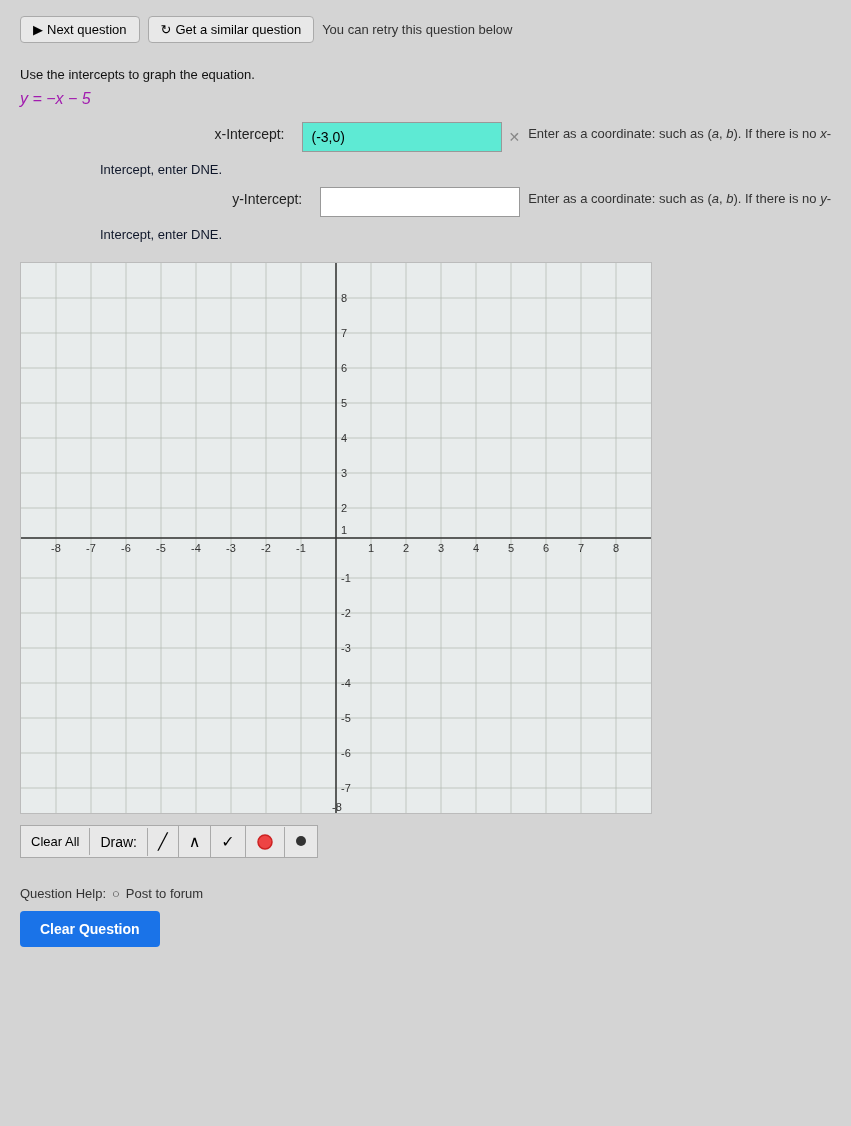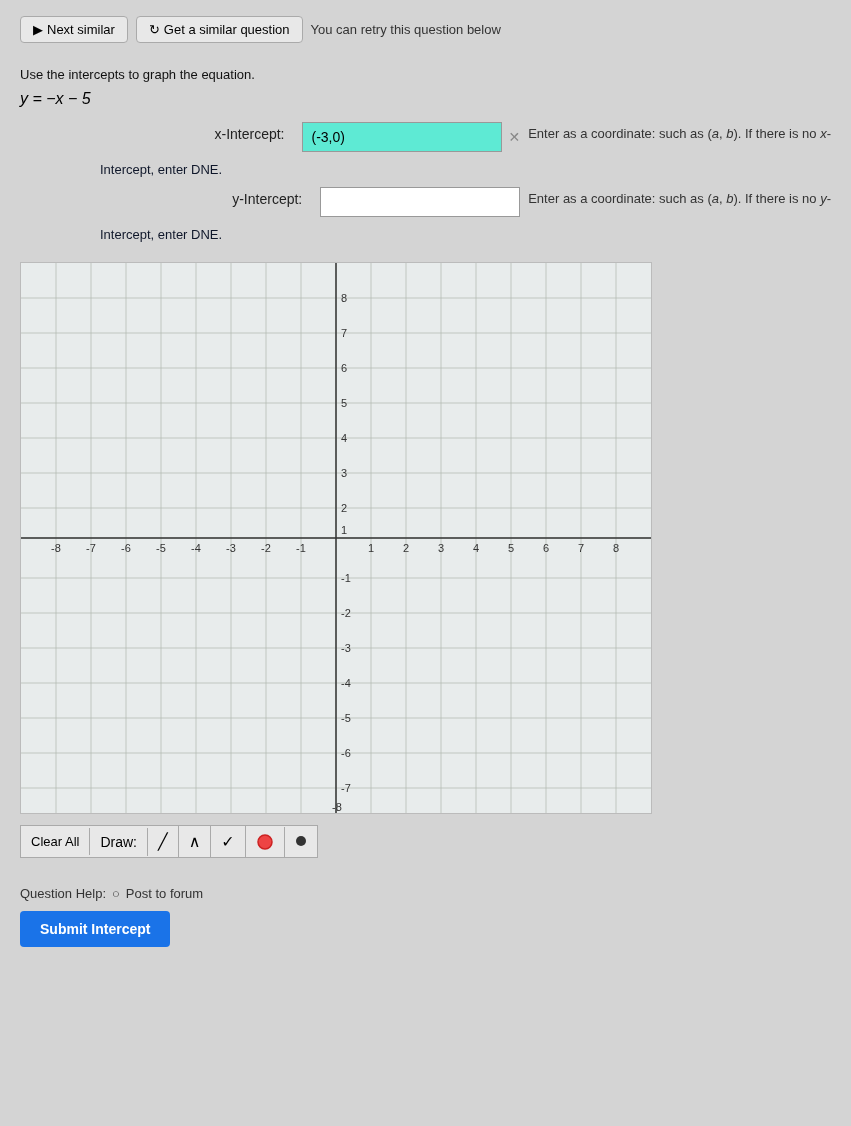--- a/index.html
+++ b/index.html
@@ -53,21 +53,21 @@
     }
     .instruction {
       font-size: 13px;
       margin-bottom: 8px;
       color: #111;
     }
     .equation {
       font-size: 16px;
       font-style: italic;
       margin-bottom: 14px;
-      color: #000000;
+      color: #a21caf;
     }
     .intercept-row {
       display: flex;
       align-items: flex-start;
       margin-bottom: 10px;
       gap: 8px;
       justify-content: flex-end;
     }
     .intercept-label {
       font-size: 14px;
@@ -178,21 +178,21 @@
   </style>
 </head>
 <body>
 
 <div class="page-container">
 
   
   <div class="top-bar">
     <button class="btn-next-question">
       <span>▶</span>
-      <span>Next similar</span>
+      <span>Next question</span>
     </button>
     <button class="btn-similar-question">
       <span>↻</span>
       <span>Get a similar question</span>
     </button>
     <span class="retry-text">You can retry this question below</span>
   </div>
 
   
   <div class="instruction">Use the intercepts to graph the equation.</div>
@@ -349,15 +349,15 @@
   </div>
 
   
   <div class="question-help">
     <span>Question Help:</span>
     <span>○</span>
     <a class="post-forum-link">Post to forum</a>
   </div>
 
   
-  <button class="submit-btn">Submit Intercept</button>
+  <button class="submit-btn">Clear Question</button>
 
 </div>
 
 </body></html>

